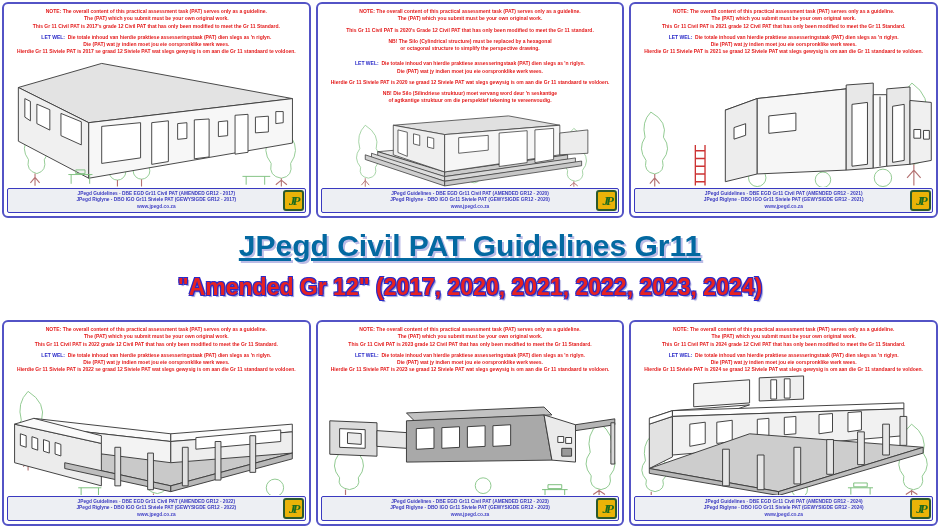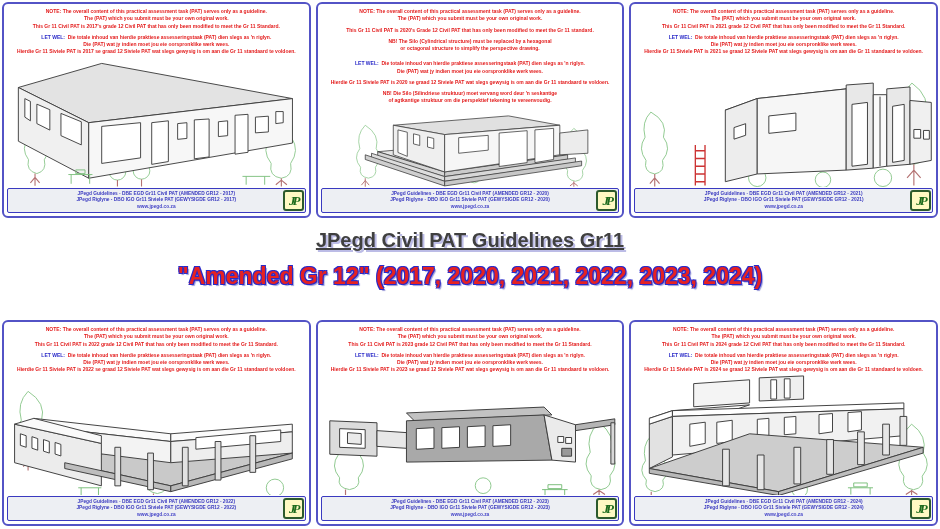--- a/index.html
+++ b/index.html
@@ -10,23 +10,23 @@
   .panel{flex:1;border:2px solid #5353c6;border-radius:6px;background:#fff;display:flex;flex-direction:column;overflow:hidden;box-sizing:border-box;}
   .panel-header{padding-top:4px;overflow:hidden;flex:0 0 auto;}
   .hl{font-size:5px;font-weight:bold;color:#e31b1b;text-align:center;line-height:1.45;white-space:nowrap;}
   .lw{color:#2a2ac8;}
   .gap4{height:4px;}
   .panel-art{flex:1 1 auto;position:relative;min-height:0;}
   .panel-art svg{position:absolute;left:0;top:0;width:100%;height:100%;display:block;}
   .panel-footer{flex:0 0 auto;height:23px;margin:1px 3px 3px;border:1px solid #3a3ac0;border-radius:2px;background:#edeff3;display:flex;align-items:center;position:relative;}
   .footer-text{flex:1;text-align:center;font-size:4.8px;font-weight:bold;color:#3a3ac0;line-height:1.35;}
   .footer-text .url{color:#4646c8;}
-  .jp-logo{position:absolute;right:1px;top:1px;bottom:1px;width:21px;background:#fef9c3;border:2px solid #2c5a2c;border-radius:3px;box-sizing:border-box;display:flex;align-items:center;justify-content:center;font-family:"Liberation Serif",serif;font-weight:bold;font-style:italic;color:#1d6b1d;font-size:13px;letter-spacing:-3px;}
+  .jp-logo{position:absolute;right:1px;top:1px;bottom:1px;width:21px;background:#eab308;border:2px solid #2c5a2c;border-radius:3px;box-sizing:border-box;display:flex;align-items:center;justify-content:center;font-family:"Liberation Serif",serif;font-weight:bold;font-style:italic;color:#1d6b1d;font-size:13px;letter-spacing:-3px;}
   .title-band{position:absolute;top:219px;left:0;right:0;height:101px;text-align:center;}
-  .title1{margin-top:10px;font-size:20px;font-weight:bold;color:#404040;text-decoration:underline;text-shadow:2px 2px 0 #bcbce6;}
+  .title1{margin-top:10px;font-size:30px;font-weight:bold;color:#0369a1;text-decoration:underline;text-shadow:2px 2px 0 #bcbce6;}
   .title2{margin-top:11px;font-size:23px;font-weight:bold;color:#e62222;text-shadow:-1px -1px 0 #2a2ac8,1px -1px 0 #2a2ac8,-1px 1px 0 #2a2ac8,1px 1px 0 #2a2ac8,2px 2px 1px #9a9ad8;}
 </style>
 </head>
 <body>
 
 <div class="row row1">
 
   <div class="panel">
     <div class="panel-header">
       <div class="hl">NOTE: The overall content of this practical assessment task (PAT) serves only as a guideline.</div>

